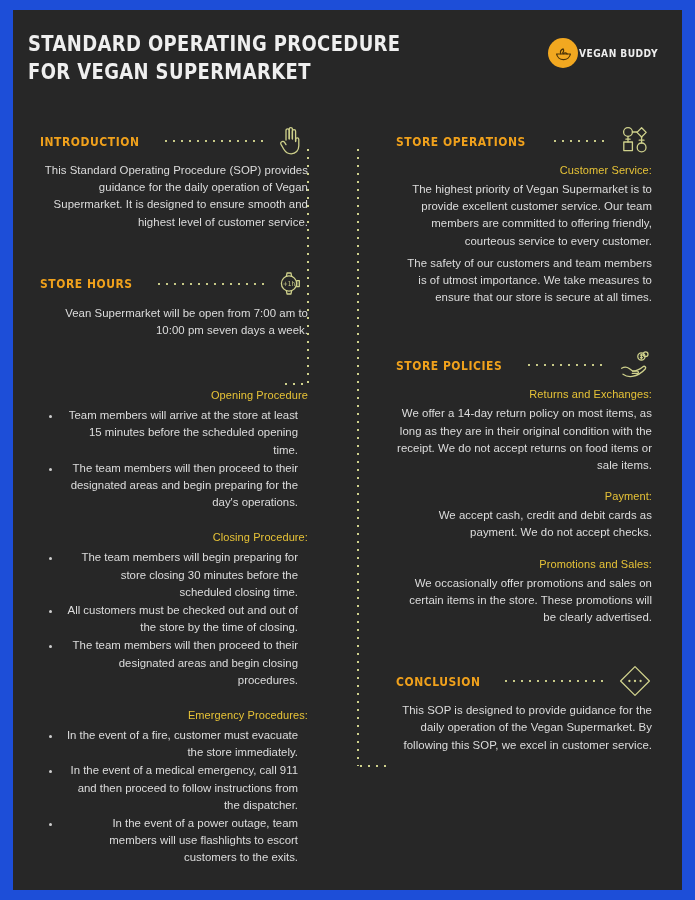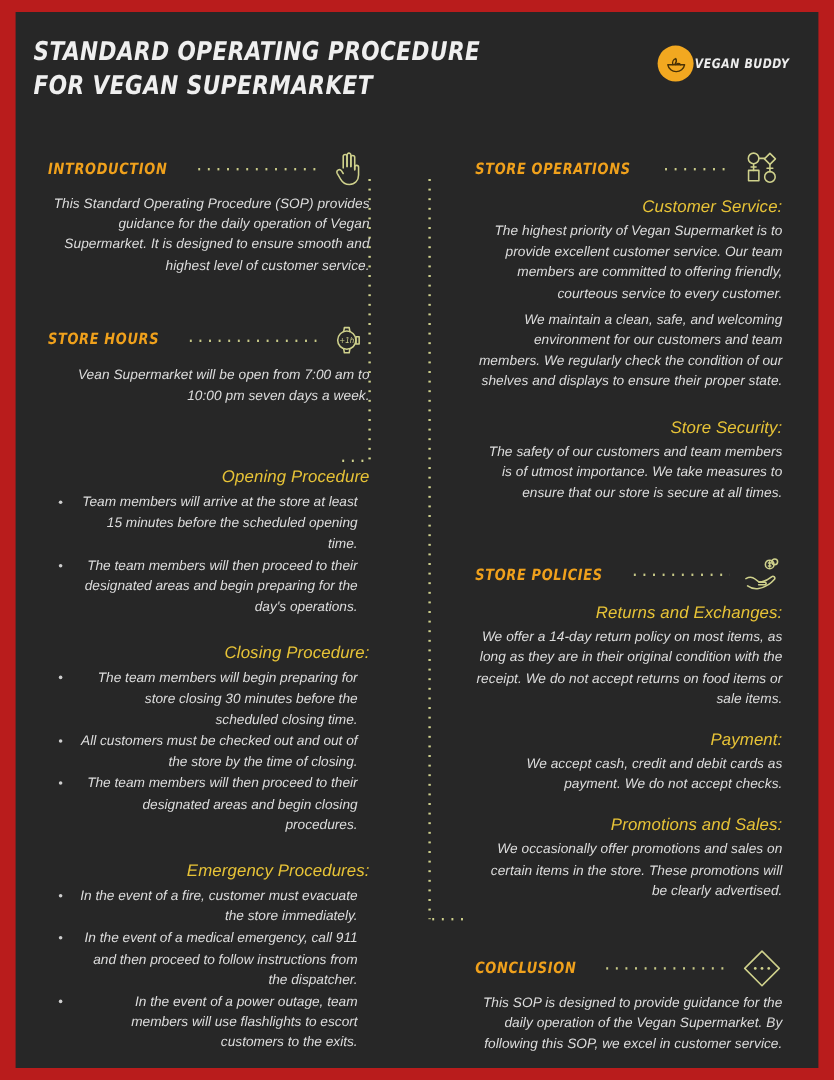--- a/index.html
+++ b/index.html
@@ -5,23 +5,22 @@
   html,body{margin:0;padding:0;}
   body{
     width:695px;height:900px;
     background:#222222;
     font-family:"Liberation Sans",sans-serif;
     overflow:hidden;
   }
   .page{
     position:relative;
     width:695px;height:900px;
-    background:#b91c1c;
+    background:#1d4ed8;
     box-sizing:border-box;
-    font-style:italic;
   }
   .inner{
     position:absolute;
     left:13px;top:10px;right:13px;bottom:10px;
     background:#272727;
   }
 
   
   .header{
     position:absolute;left:28px;top:30px;right:28px;height:70px;
@@ -97,21 +96,21 @@
   
   .body-text{
     color:#dddddd;
     font-size:11.4px;
     line-height:17.2px;
     margin-top:8px;
     letter-spacing:.05px;
   }
   .subhead{
     color:#e7c337;
-    font-size:14px;
+    font-size:11px;
     margin-top:14px;
     margin-bottom:2px;
     letter-spacing:.1px;
   }
   .subhead.first{margin-top:10px;}
   ul.bullets{
     margin:6px 10px 0 0;
     padding-left:22px;
     color:#dddddd;
     font-size:11.4px;
@@ -244,23 +243,21 @@
             <circle cx="22.6" cy="22.4" r="4.4"></circle>
             <path d="M22.6 12.2v5.8"></path>
             <path d="M20.2 15.2h4.8"></path>
           </svg>
         </span>
       </div>
 
       <div class="subhead first">Customer Service:</div>
       <div class="body-text" style="margin-top:5px;">The highest priority of Vegan Supermarket is to provide excellent customer service. Our team members are committed to offering friendly, courteous service to every customer.</div>
 
-      <div class="body-text" style="margin-top:5px;">We maintain a clean, safe, and welcoming environment for our customers and team members. We regularly check the condition of our shelves and displays to ensure their proper state.</div>
-
-      <div class="subhead" style="margin-top:20px;">Store Security:</div>
+
       <div class="body-text" style="margin-top:5px;">The safety of our customers and team members is of utmost importance. We take measures to ensure that our store is secure at all times.</div>
     </div>
 
     <div class="gap-lg" style="height:46px;"></div>
 
     <div class="sec">
       <div class="sec-head">
         <span class="sec-title">Store Policies</span>
         <span class="dots"></span>
         <span class="sec-icon">

